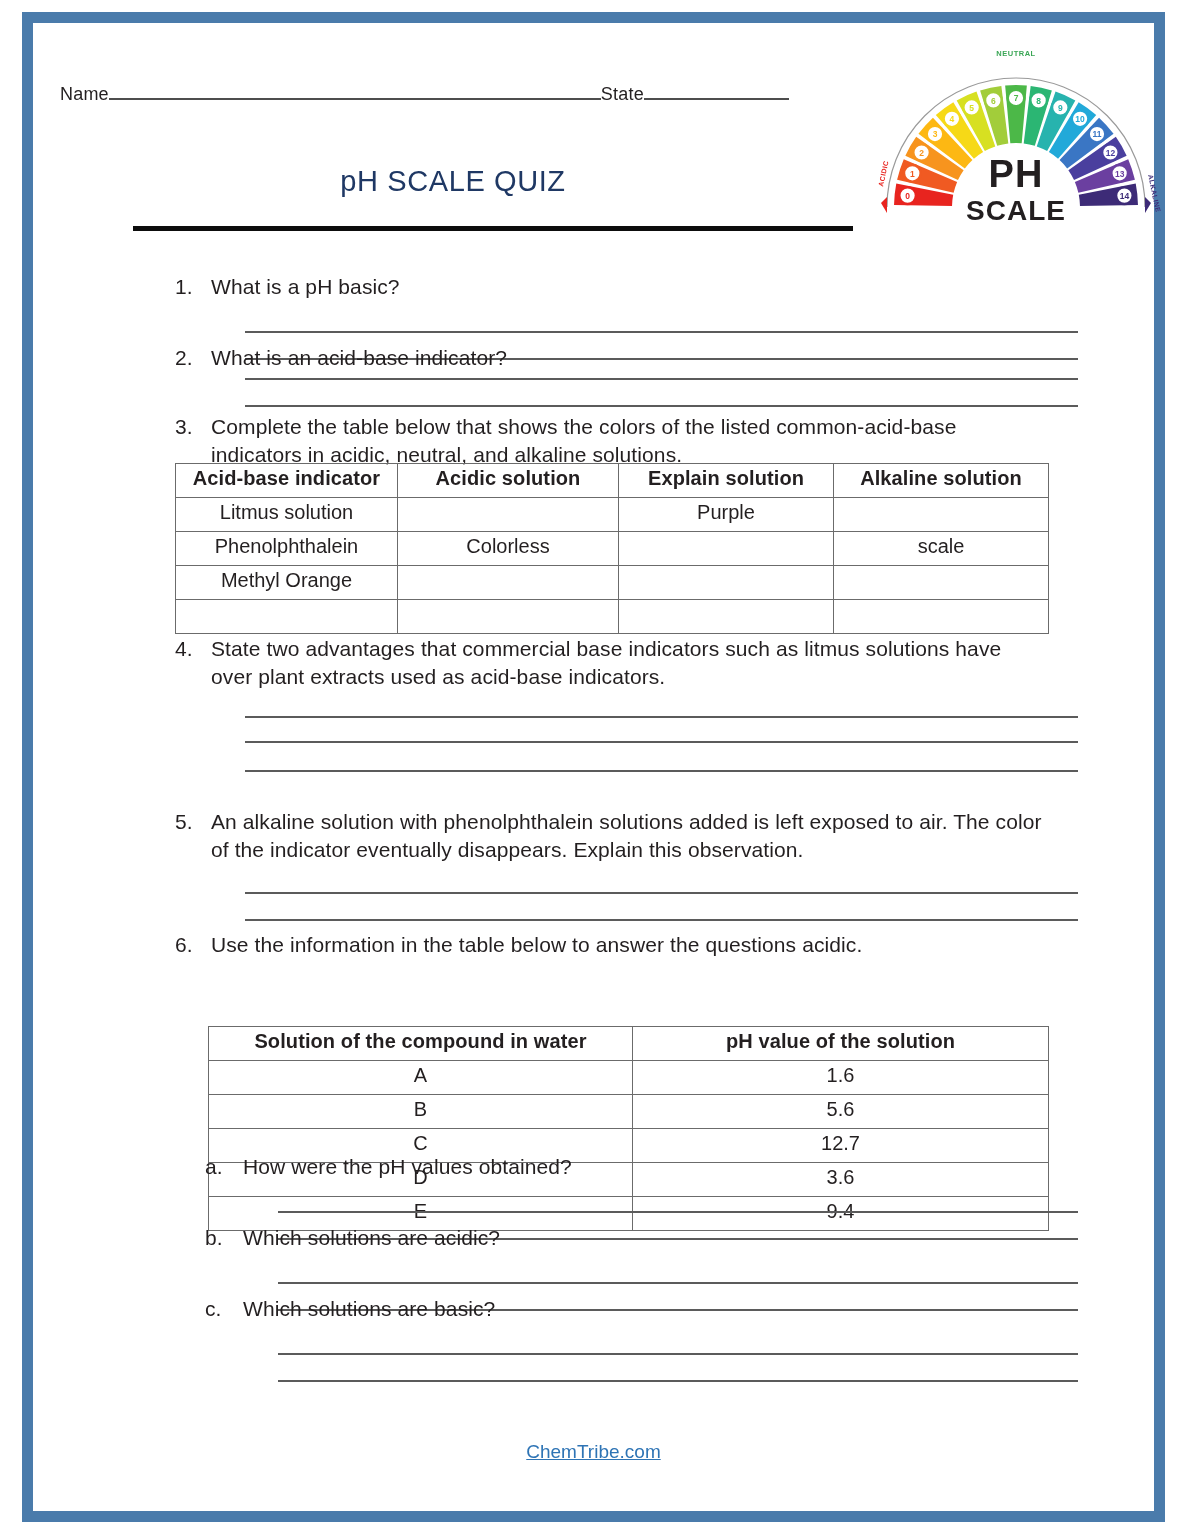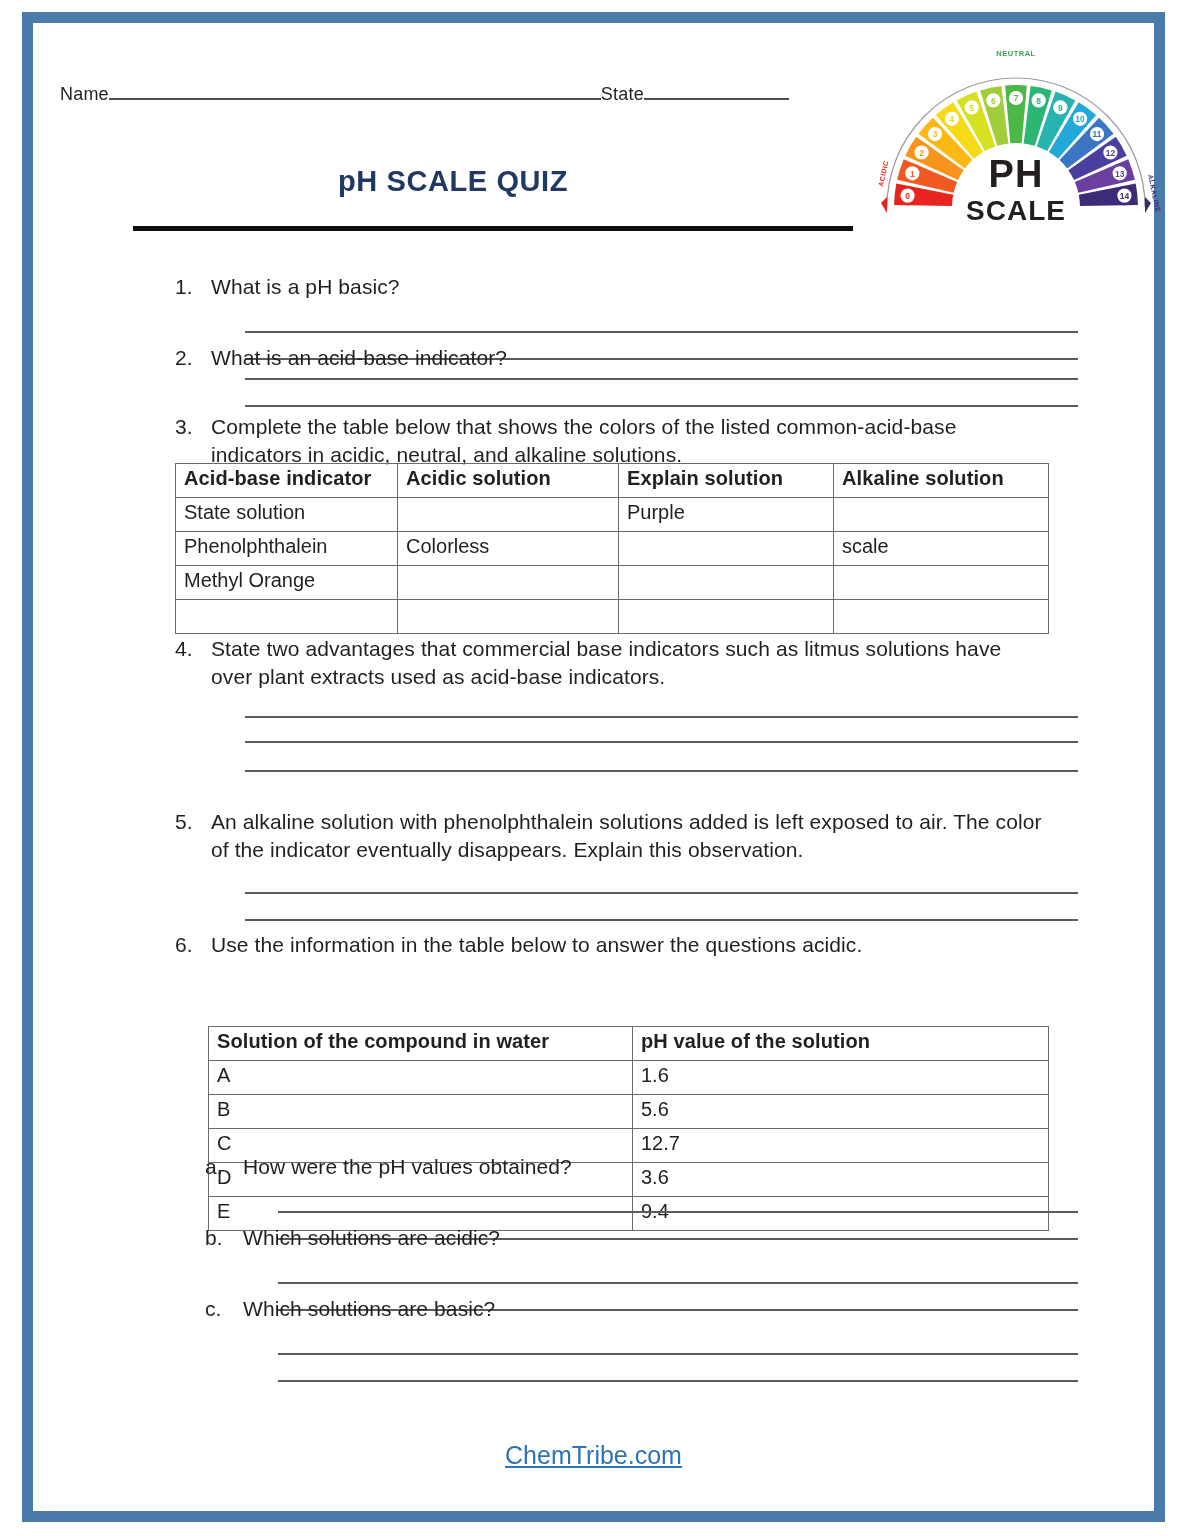--- a/index.html
+++ b/index.html
@@ -66,21 +66,21 @@
   #date-rule { width: 145px; }
 
   
   #quiz-title {
     position: absolute;
     left: 0;
     top: 142px;
     width: 840px;
     text-align: center;
     font-size: 29px;
-    font-weight: bold;
+    font-weight: normal;
     color: #1f3864;
     letter-spacing: .6px;
   }
   #title-rule {
     position: absolute;
     left: 100px;
     top: 203px;
     width: 720px;
     height: 0;
     border-top: 5px solid #0d0d0d;
@@ -132,21 +132,21 @@
   
   table.wsheet {
     border-collapse: collapse;
     table-layout: fixed;
     font-size: 20px;
     color: #231f20;
   }
   table.wsheet td, table.wsheet th {
     border: 1.5px solid #6b6b6b;
     padding: 3px 8px 5px 8px;
-    text-align: left;
+    text-align: center;
     vertical-align: top;
     font-weight: normal;
     height: 25px;
   }
   table.wsheet th {
     font-weight: bold;
     letter-spacing: .1px;
   }
 
   #table-indicators {
@@ -170,21 +170,21 @@
   #table-ph-values col.c0 { width: 424px; }
   #table-ph-values col.c1 { width: 416px; }
 
   
   #footer-link {
     position: absolute;
     left: 0;
     top: 1418px;
     width: 1121px;
     text-align: center;
-    font-size: 25px;
+    font-size: 19px;
     color: #2e74b5;
     text-decoration: underline;
   }
 </style>
 </head>
 <body>
 
 <div id="page">
   <div id="border-frame"></div>
 
@@ -301,21 +301,21 @@
       <thead>
           <tr>
             <th>Acid-base indicator</th>
             <th>Acidic solution</th>
             <th>Explain solution</th>
             <th>Alkaline solution</th>
           </tr>
         </thead>
       <tbody>
           <tr>
-            <td>State solution</td>
+            <td>Litmus solution</td>
             <td></td>
             <td>Purple</td>
             <td></td>
           </tr>
           <tr>
             <td>Phenolphthalein</td>
             <td>Colorless</td>
             <td></td>
             <td>scale</td>
           </tr>

